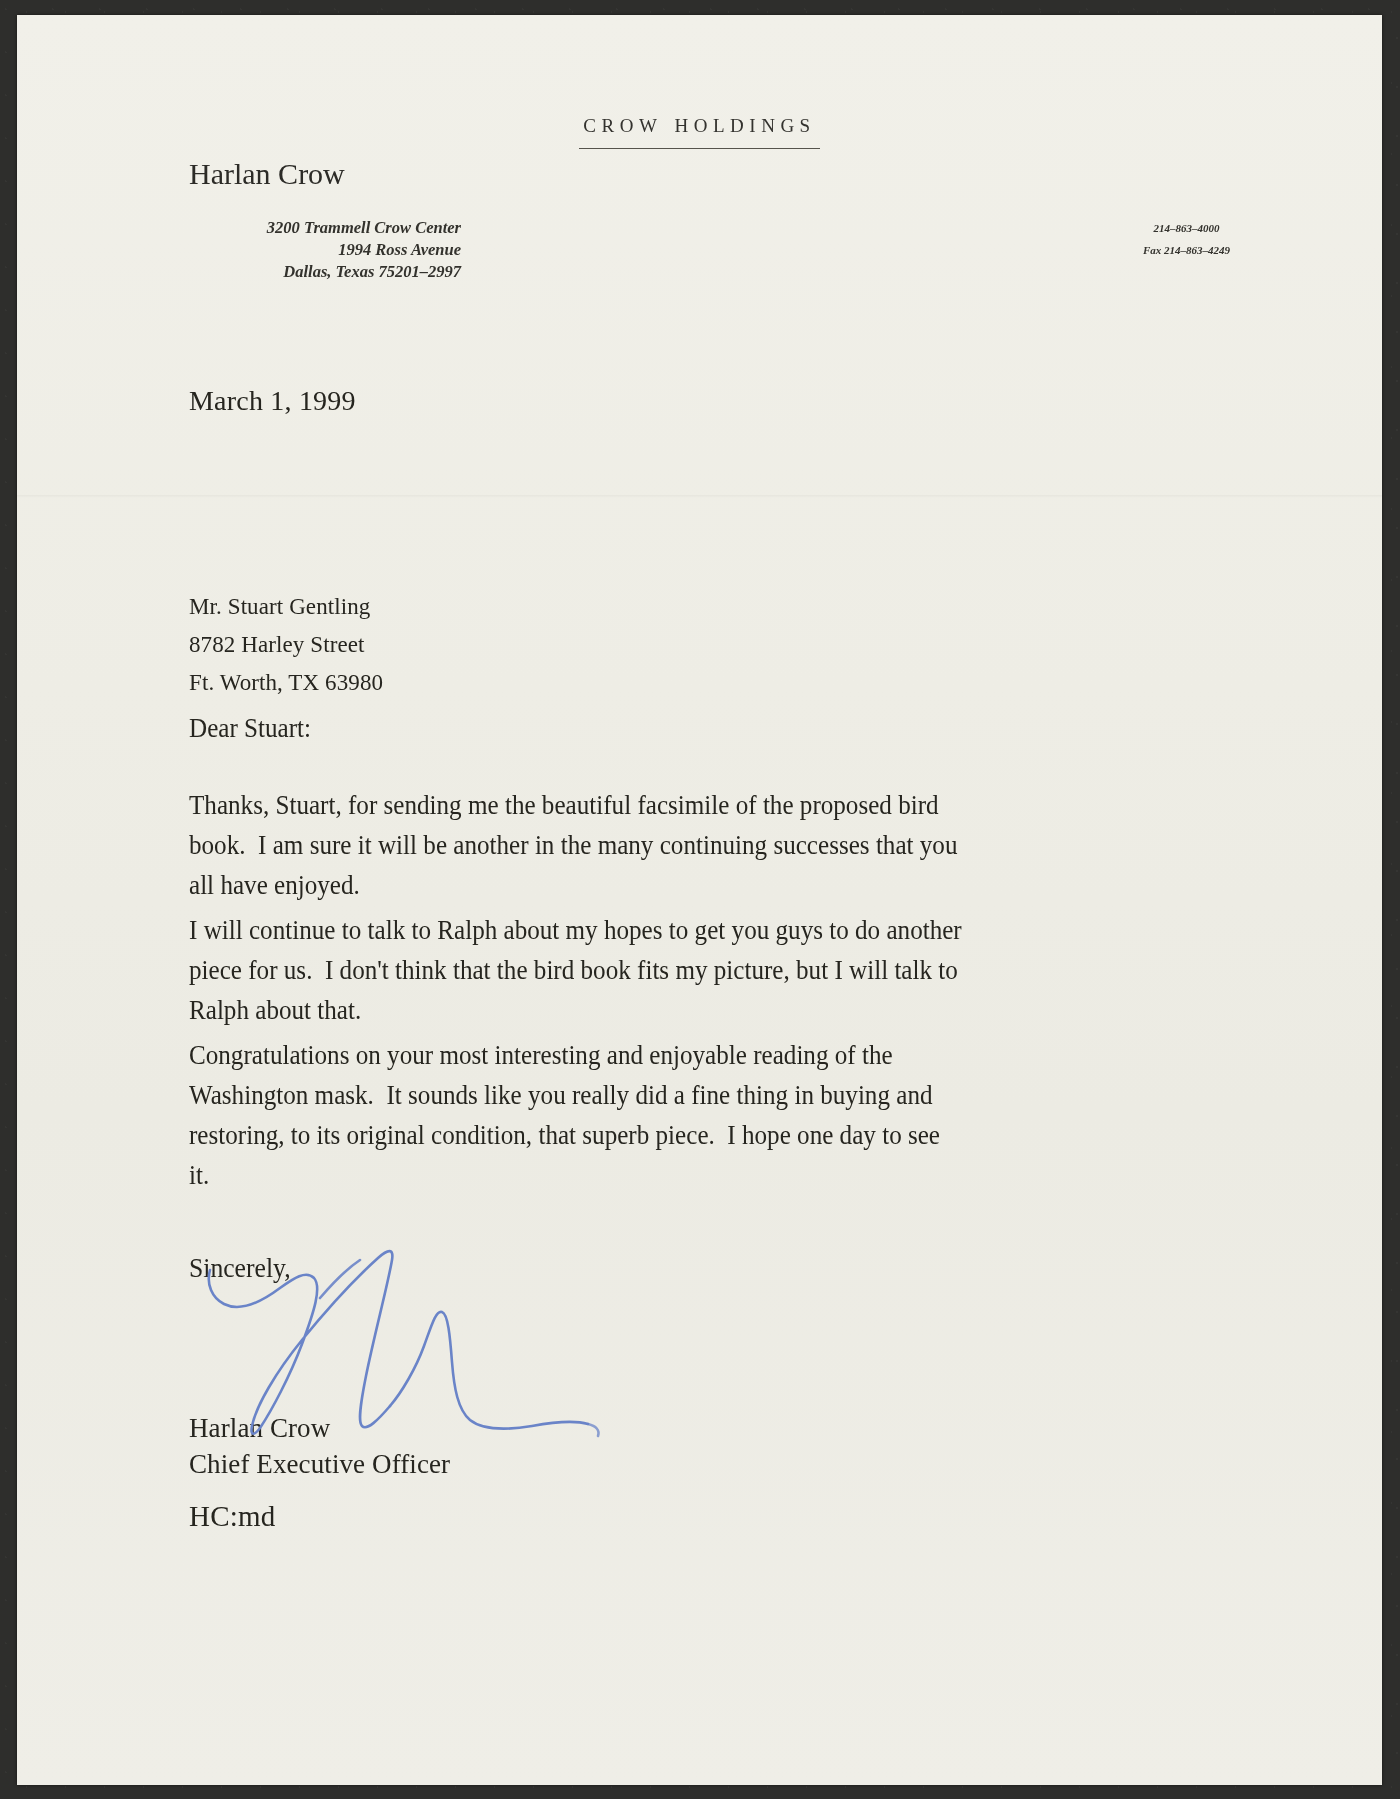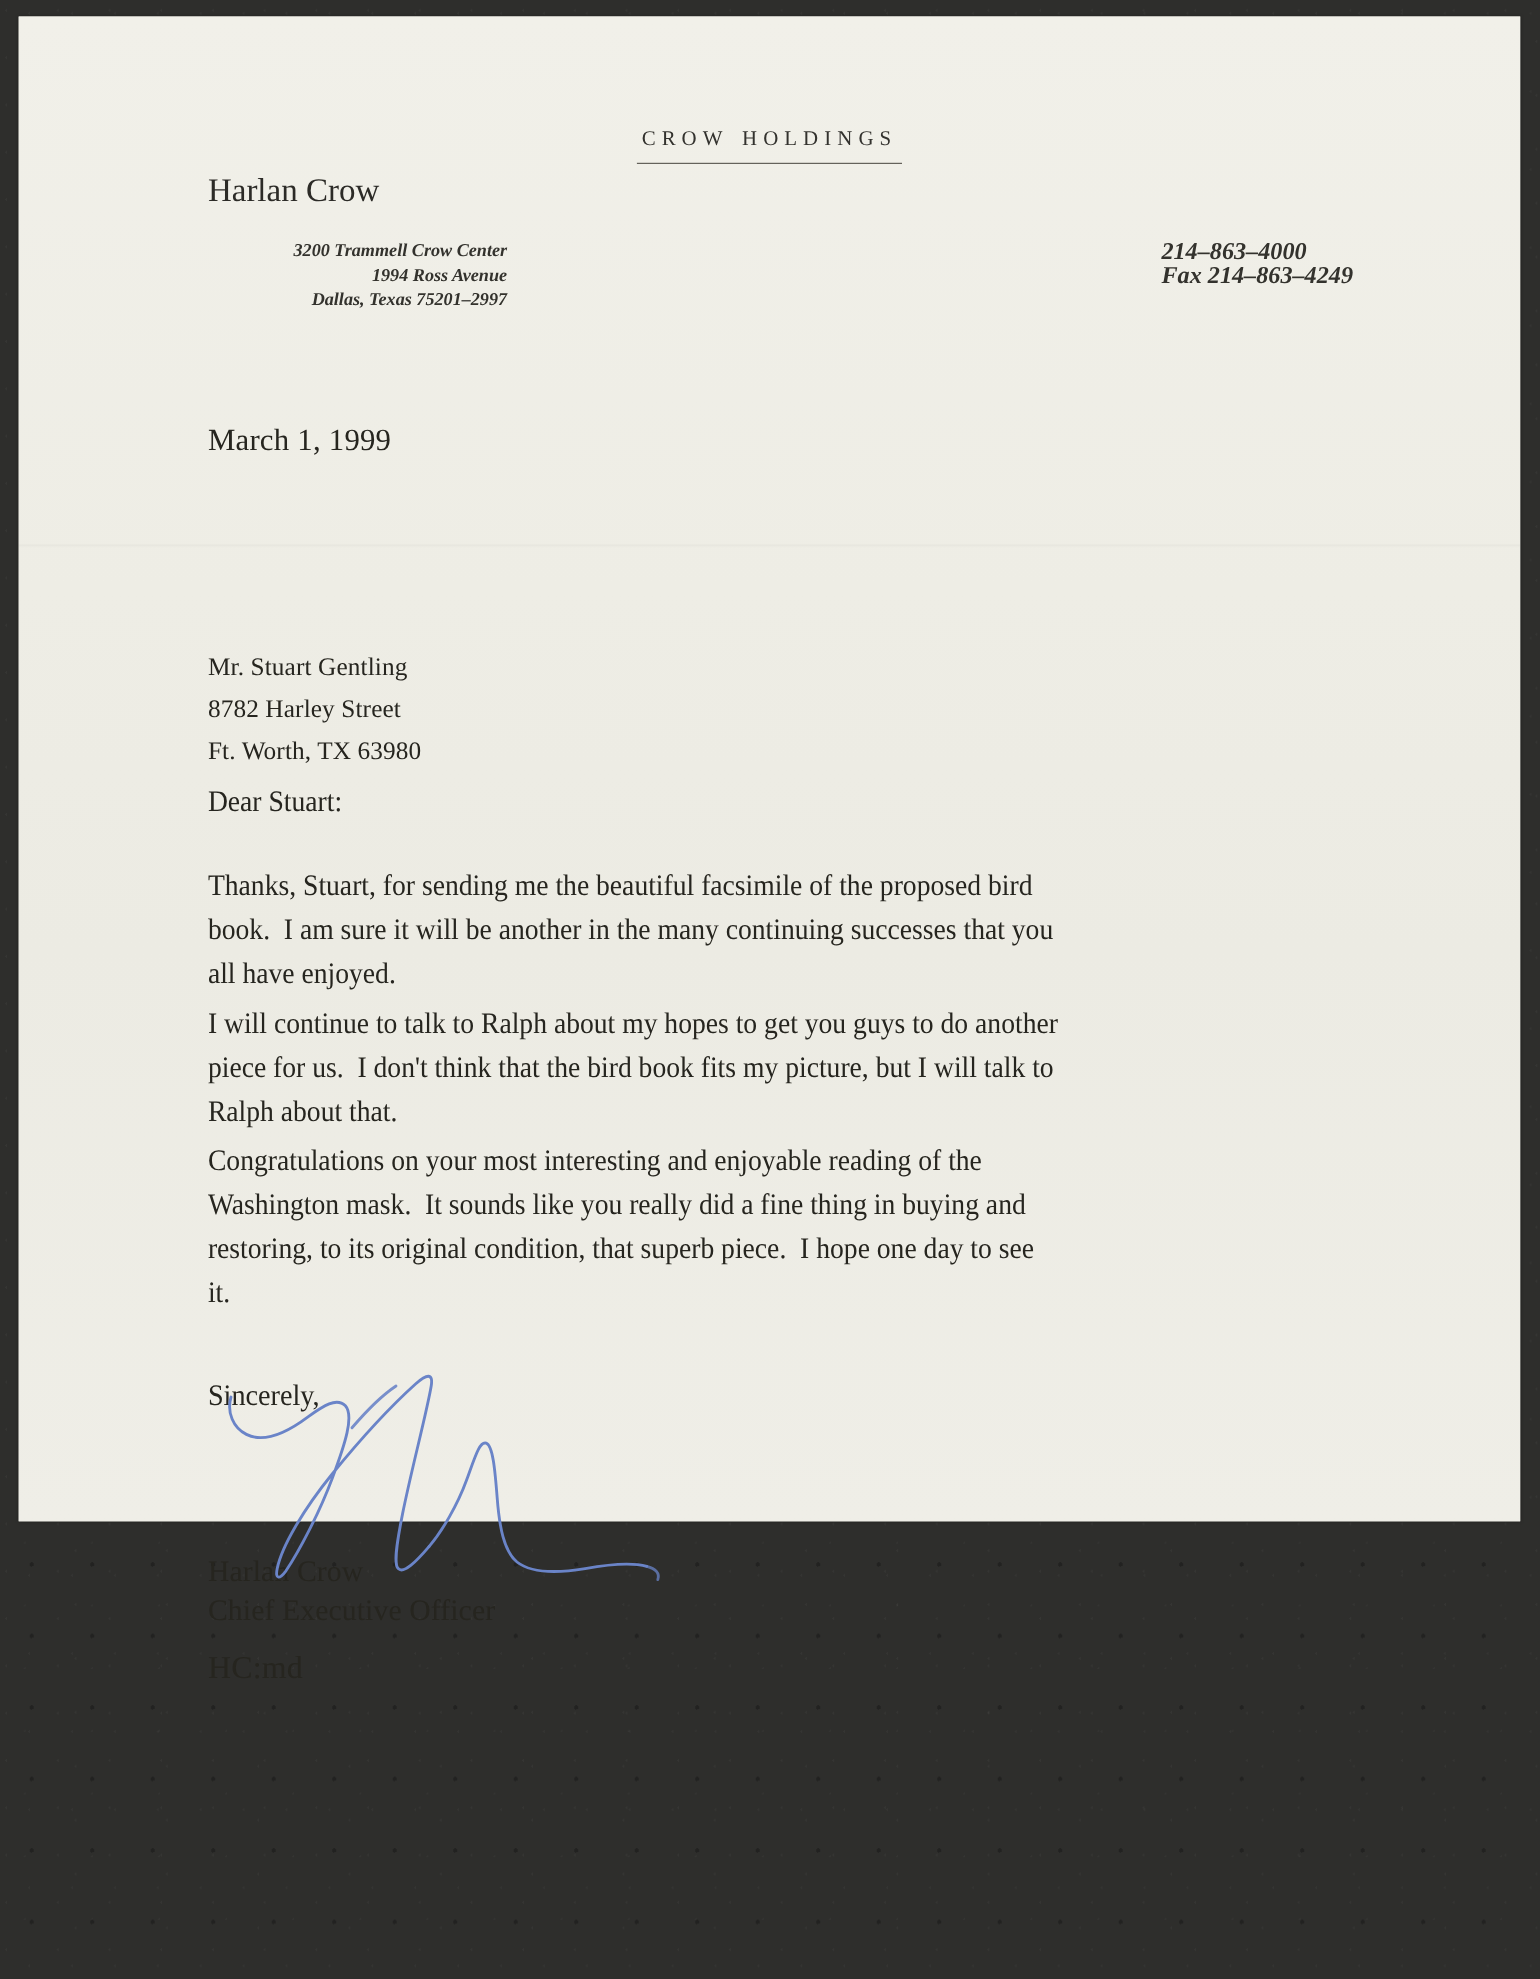--- a/index.html
+++ b/index.html
@@ -29,21 +29,21 @@
       radial-gradient(circle at 52% 88%, rgba(0,0,0,0.25) 0 2px, transparent 2px);
     background-size: 47px 43px, 61px 57px, 39px 71px, 83px 49px, 55px 65px;
   }
 
   
   .page {
     position: absolute;
     left: 17px;
     top: 15px;
     width: 1365px;
-    height: 1368px;
+    height: 1770px;
     background: #efeee6;
     background-image:
       linear-gradient(180deg, #f1f0e9 0%, #eeede5 38%, #ecebe3 62%, #efeee7 100%),
       radial-gradient(ellipse at 50% 38%, rgba(255,255,255,0.5) 0%, rgba(0,0,0,0.015) 70%);
     box-shadow: 0 0 3px rgba(0,0,0,0.55);
   }
   
   .fold-band {
     position: absolute;
     left: 0;
@@ -98,24 +98,25 @@
     font-style: italic;
     font-weight: bold;
     font-size: 16.5px;
     line-height: 22px;
     color: #33322d;
   }
   .contact-block {
     position: absolute;
     right: 152px;
     top: 202px;
+    text-align: center;
     font-family: "Liberation Serif", serif;
     font-style: italic;
     font-weight: bold;
-    font-size: 22px;
+    font-size: 11px;
     line-height: 22px;
     color: #33322d;
     margin-left: 36px;
   }
 
   
   .letter-body {
     position: absolute;
     left: 0;
     top: 0;

